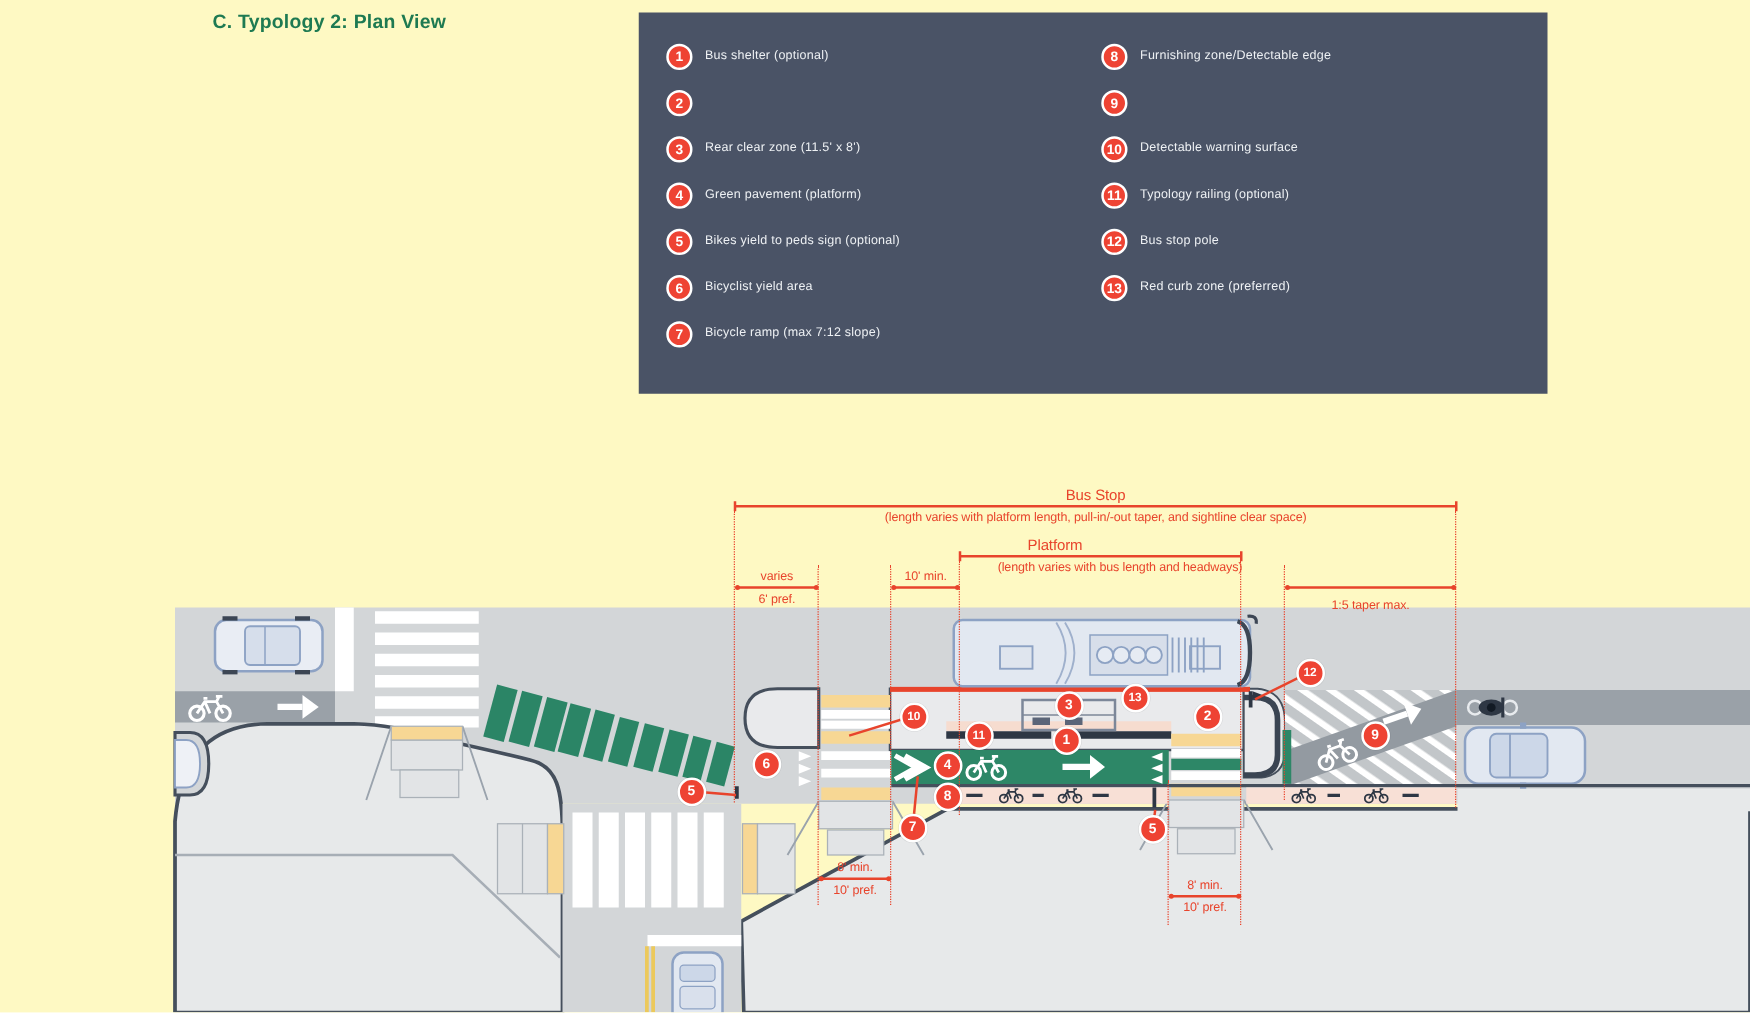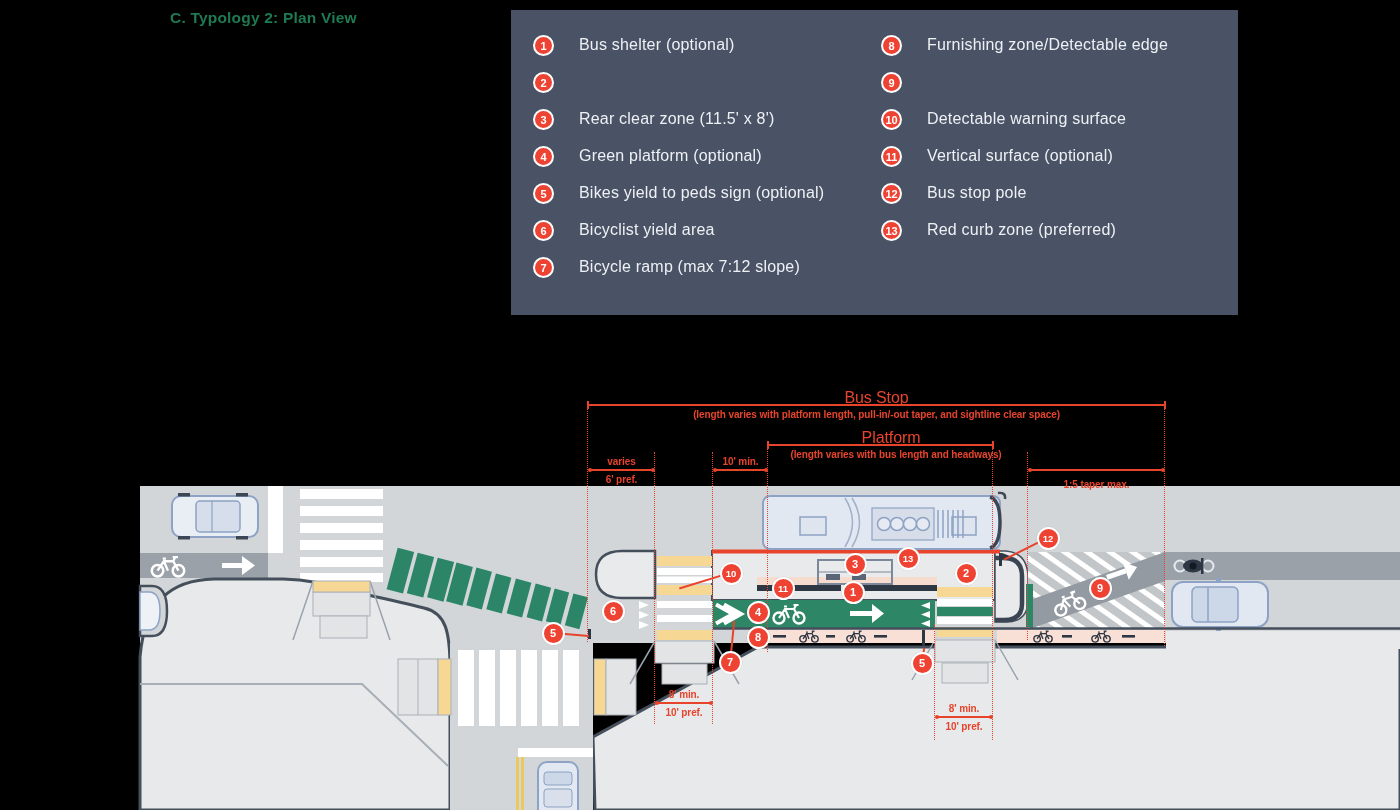--- a/index.html
+++ b/index.html
@@ -1,39 +1,39 @@
 <!DOCTYPE html>
 <html><head>
 <meta charset="utf-8">
 <style>
   html,body{margin:0;padding:0;background:#ffffff;}
-  .stage{position:relative;width:1400px;height:810px;overflow:hidden;background:#000000;
+  .stage{position:relative;width:1400px;height:810px;overflow:hidden;background:#fef9c3;
          font-family:"Liberation Sans",sans-serif;text-align:right;}
   
   .page-title{position:absolute;left:170px;top:9px;margin:0;font-size:15.5px;font-weight:bold;
               color:#1e7a52;letter-spacing:.2px;}
   
   .legend{position:absolute;left:511px;top:10px;width:727px;height:305px;background:#4a5366;
           box-sizing:border-box;padding:25px 22px;display:flex;}
   .legend .col{width:348px;display:flex;flex-direction:column;}
   .legend .col.right{width:auto;}
   .lrow{display:flex;gap:10px;margin-bottom:16px;align-items:flex-start;}
   .lnum{flex:0 0 auto;width:17px;height:17px;border-radius:50%;background:#ee4333;border:2px solid #fff;
         color:#fff;font-size:11px;font-weight:bold;display:flex;align-items:center;justify-content:center;}
-  .ltext{color:#eef1f4;font-size:16px;line-height:18px;letter-spacing:.2px;padding-top:1px;margin-left:15px;}
+  .ltext{color:#eef1f4;font-size:10px;line-height:18px;letter-spacing:.2px;padding-top:1px;}
   .ltext .l2{display:block;}
   
   #overlay{position:absolute;left:0;top:0;width:1400px;height:810px;pointer-events:none;}
   .guide{position:absolute;border-left:1.6px dotted #e8442c;z-index:1;}
   .dim-line{position:absolute;height:1.6px;background:#e8442c;z-index:2;}
   .dim-tick{position:absolute;width:1.6px;height:8px;background:#e8442c;z-index:2;}
   .dim-dot{position:absolute;width:4px;height:4px;border-radius:50%;background:#e8442c;z-index:2;}
   .dim-label{position:absolute;transform:translateX(-50%);color:#e8442c;white-space:nowrap;
-             font-size:16px;letter-spacing:-.1px;z-index:2;}
-  .dim-label.small{font-size:10px;font-weight:bold;}
+             font-size:12px;letter-spacing:-.1px;z-index:2;}
+  .dim-label.small{font-size:10px;}
   .leader{position:absolute;height:1.6px;background:#e8442c;transform-origin:0 50%;z-index:3;}
   .marker{position:absolute;width:19px;height:19px;border-radius:50%;background:#ee4333;border:2px solid #fff;
           color:#fff;font-weight:bold;display:flex;align-items:center;justify-content:center;z-index:4;
           box-shadow:0 0 0 .5px rgba(0,0,0,.08);}
   svg{position:absolute;left:0;top:0;}
 </style>
 </head>
 <body>
 
 <div class="stage">
@@ -48,21 +48,21 @@
         </div>
         <div class="lrow">
           <span class="lnum">2</span>
         </div>
         <div class="lrow">
           <span class="lnum">3</span>
           <div class="ltext"><span>Rear clear zone (11.5' x 8')</span></div>
         </div>
         <div class="lrow">
           <span class="lnum">4</span>
-          <div class="ltext"><span>Green platform (optional)</span></div>
+          <div class="ltext"><span>Green pavement (platform)</span></div>
         </div>
         <div class="lrow">
           <span class="lnum">5</span>
           <div class="ltext"><span>Bikes yield to peds sign (optional)</span></div>
         </div>
         <div class="lrow">
           <span class="lnum">6</span>
           <div class="ltext"><span>Bicyclist yield area</span></div>
         </div>
         <div class="lrow">
@@ -77,21 +77,21 @@
         </div>
         <div class="lrow">
           <span class="lnum">9</span>
         </div>
         <div class="lrow">
           <span class="lnum">10</span>
           <div class="ltext"><span>Detectable warning surface</span></div>
         </div>
         <div class="lrow">
           <span class="lnum">11</span>
-          <div class="ltext"><span>Vertical surface (optional)</span></div>
+          <div class="ltext"><span>Typology railing (optional)</span></div>
         </div>
         <div class="lrow">
           <span class="lnum">12</span>
           <div class="ltext"><span>Bus stop pole</span></div>
         </div>
         <div class="lrow">
           <span class="lnum">13</span>
           <div class="ltext"><span>Red curb zone (preferred)</span></div>
         </div>
       </div>
@@ -333,21 +333,21 @@
         <div class="guide" style="left: 1027.2px; top: 452px; height: 188px;"></div>
         <div class="guide" style="left: 1164.2px; top: 408px; height: 238px;"></div>
         <div class="dim-line" style="left: 588px; top: 404.2px; width: 577px;"></div>
         <div class="dim-tick" style="left: 587.2px; top: 401px;"></div>
         <div class="dim-tick" style="left: 1164.2px; top: 401px;"></div>
         <div class="dim-label" style="left: 876.5px; top: 389px;">Bus Stop</div>
         <div class="dim-label small" style="left: 876.5px; top: 409px;">(length varies with platform length, pull-in/-out taper, and sightline clear space)</div>
         <div class="dim-line" style="left: 768px; top: 444.2px; width: 225px;"></div>
         <div class="dim-tick" style="left: 767.2px; top: 441px;"></div>
         <div class="dim-tick" style="left: 992.2px; top: 441px;"></div>
-        <div class="dim-label" style="left: 891px; top: 429px;">Platform</div>
+        <div class="dim-label" style="left: 844px; top: 429px;">Platform</div>
         <div class="dim-label small" style="left: 880.5px; top: 449px; padding-left: 31px;">(length varies with bus length and headways)</div>
         <div class="dim-line" style="left: 590px; top: 469.2px; width: 63px;"></div>
         <div class="dim-dot" style="left: 588px; top: 468px;"></div>
         <div class="dim-dot" style="left: 651px; top: 468px;"></div>
         <div class="dim-label small" style="left: 621.5px; top: 456px;">varies</div>
         <div class="dim-label small" style="left: 621.5px; top: 474px;">6' pref.</div>
         <div class="dim-line" style="left: 715px; top: 469.2px; width: 51px;"></div>
         <div class="dim-dot" style="left: 713px; top: 468px;"></div>
         <div class="dim-dot" style="left: 764px; top: 468px;"></div>
         <div class="dim-label small" style="left: 740.5px; top: 456px;">10' min.</div>

